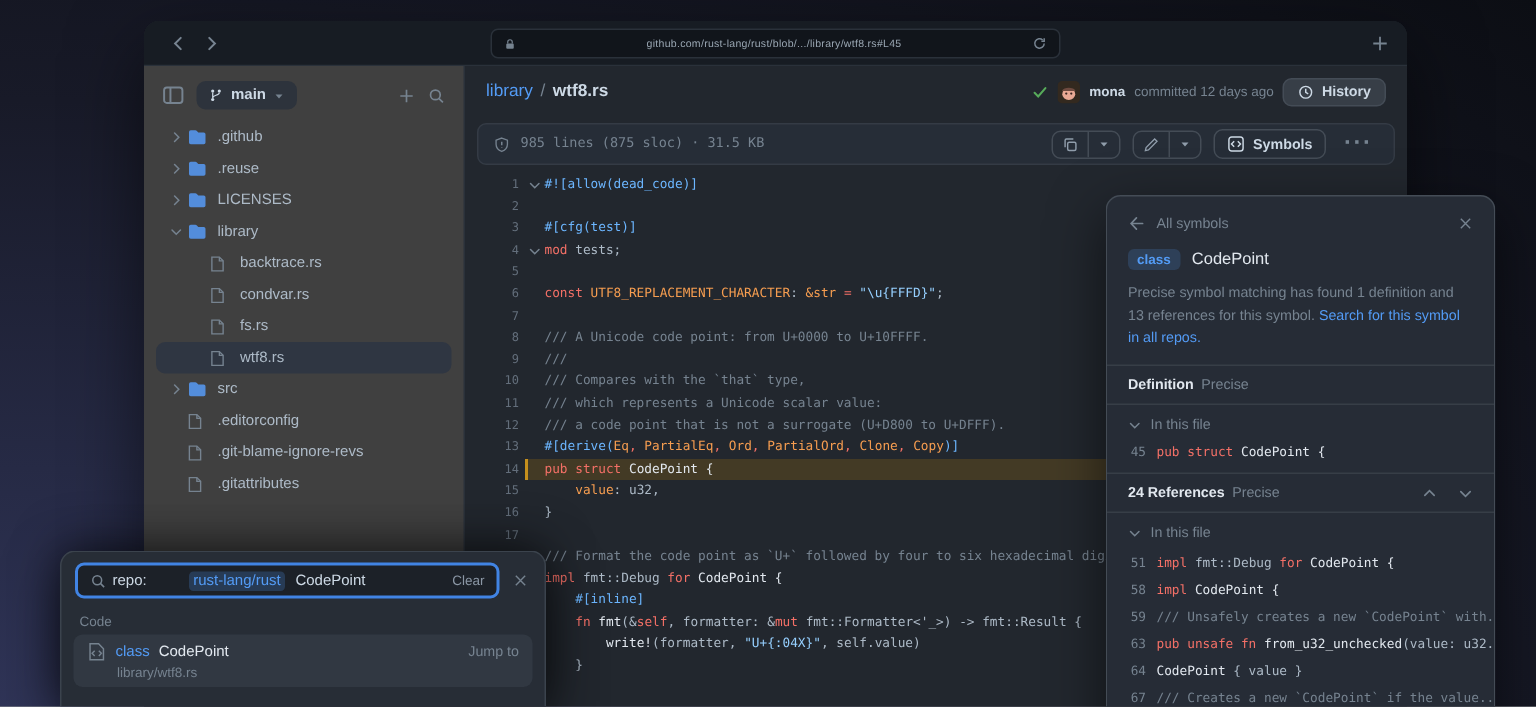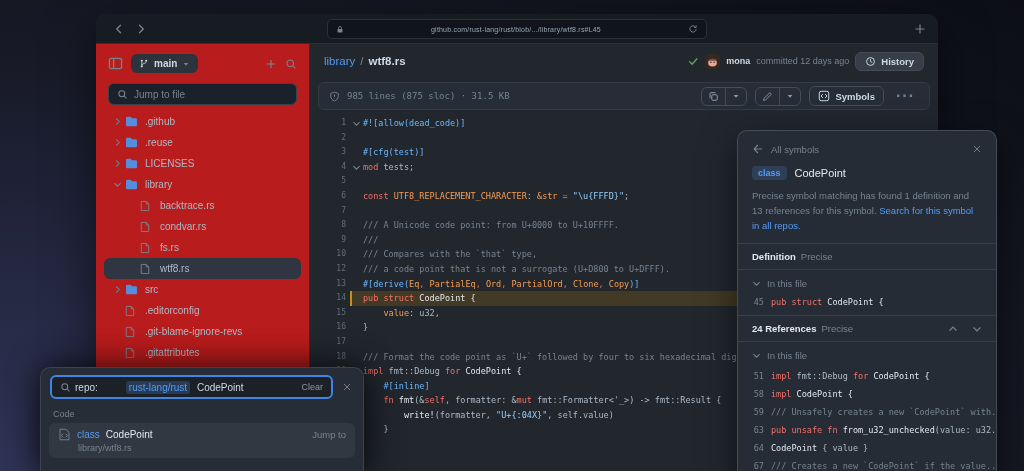--- a/index.html
+++ b/index.html
@@ -28,21 +28,21 @@
     position:absolute; left:50%; top:5px; transform:translateX(-50%);
     width:380px; height:20px; background:#11151b; border:1px solid #2a313a;
     border-radius:5px; display:flex; align-items:center; padding:0 8px; color:#768390;
   }
   .url-text { flex:1; text-align:center; font-size:7px; color:#9aa7b3; letter-spacing:.2px; }
   .newtab { margin-left:auto; color:#768390; cursor:pointer; }
 
   .content { display:flex; height:426px; }
 
   
-  .sidebar { width:214px; background:#b91c1c; border-right:1px solid #2a313a; padding-top:8px; }
+  .sidebar { width:214px; background:#404040; border-right:1px solid #2a313a; padding-top:8px; }
   .side-top { display:flex; align-items:center; padding:2px 12px 8px; gap:8px; color:#768390; }
   .branch-btn {
     display:flex; align-items:center; gap:5px; background:#2d333c; border-radius:6px;
     padding:4px 8px; color:#cdd9e5; font-size:10px; font-weight:bold; cursor:pointer;
   }
   .branch-btn .caret { color:#768390; }
   .side-top .spacer { flex:1; }
   .jump-input {
     margin:2px 12px 6px; height:22px; border:1px solid #3b434d; border-radius:6px;
     display:flex; align-items:center; gap:6px; padding:0 8px; color:#768390; font-size:10px;
@@ -220,29 +220,20 @@
               <path d="M8 2.5v11M2.5 8h11"></path>
             </svg>
         </span>
         <span>
           <svg width="12" height="12" viewBox="0 0 16 16" fill="none" stroke="currentColor" stroke-width="1.5">
               <circle cx="7" cy="7" r="4.3"></circle>
               <line x1="10.3" y1="10.3" x2="13.7" y2="13.7"></line>
             </svg>
         </span>
       </div>
-      <div class="jump-input">
-        <span>
-          <svg width="11" height="11" viewBox="0 0 16 16" fill="none" stroke="currentColor" stroke-width="1.5">
-              <circle cx="7" cy="7" r="4.3"></circle>
-              <line x1="10.3" y1="10.3" x2="13.7" y2="13.7"></line>
-            </svg>
-        </span>
-        <span>Jump to file</span>
-      </div>
       <div class="tree">
           <div class="tree-row" style="padding-left: 6px;">
             <span class="tree-chev">
               <svg width="9" height="9" viewBox="0 0 16 16" fill="none" stroke="currentColor" stroke-width="1.8" stroke-linecap="round">
                 <path d="M6 3l5 5-5 5"></path>
               </svg>
             </span>
             <span class="tree-icon">
               <svg width="13" height="11" viewBox="0 0 16 14">
                 <path fill="#538ddb" d="M1 2.5A1.5 1.5 0 012.5 1h3.9c.4 0 .8.16 1.06.44L8.9 2.9h4.6A1.5 1.5 0 0115 4.4v7.1a1.5 1.5 0 01-1.5 1.5h-11A1.5 1.5 0 011 11.5z"></path>
@@ -526,20 +517,27 @@
             <span class="line-body">
               <span class="fold"></span>
               <span class="line-content"><span class="tk-cm">///</span></span>
             </span>
           </div>
           <div class="code-line">
             <span class="ln">10</span>
             <span class="line-body">
               <span class="fold"></span>
               <span class="line-content"><span class="tk-cm">/// Compares with the `that` type,</span></span>
+            </span>
+          </div>
+          <div class="code-line">
+            <span class="ln">11</span>
+            <span class="line-body">
+              <span class="fold"></span>
+              <span class="line-content"><span class="tk-cm">/// which represents a Unicode scalar value:</span></span>
             </span>
           </div>
           <div class="code-line">
             <span class="ln">12</span>
             <span class="line-body">
               <span class="fold"></span>
               <span class="line-content"><span class="tk-cm">/// a code point that is not a surrogate (U+D800 to U+DFFF).</span></span>
             </span>
           </div>
           <div class="code-line">

